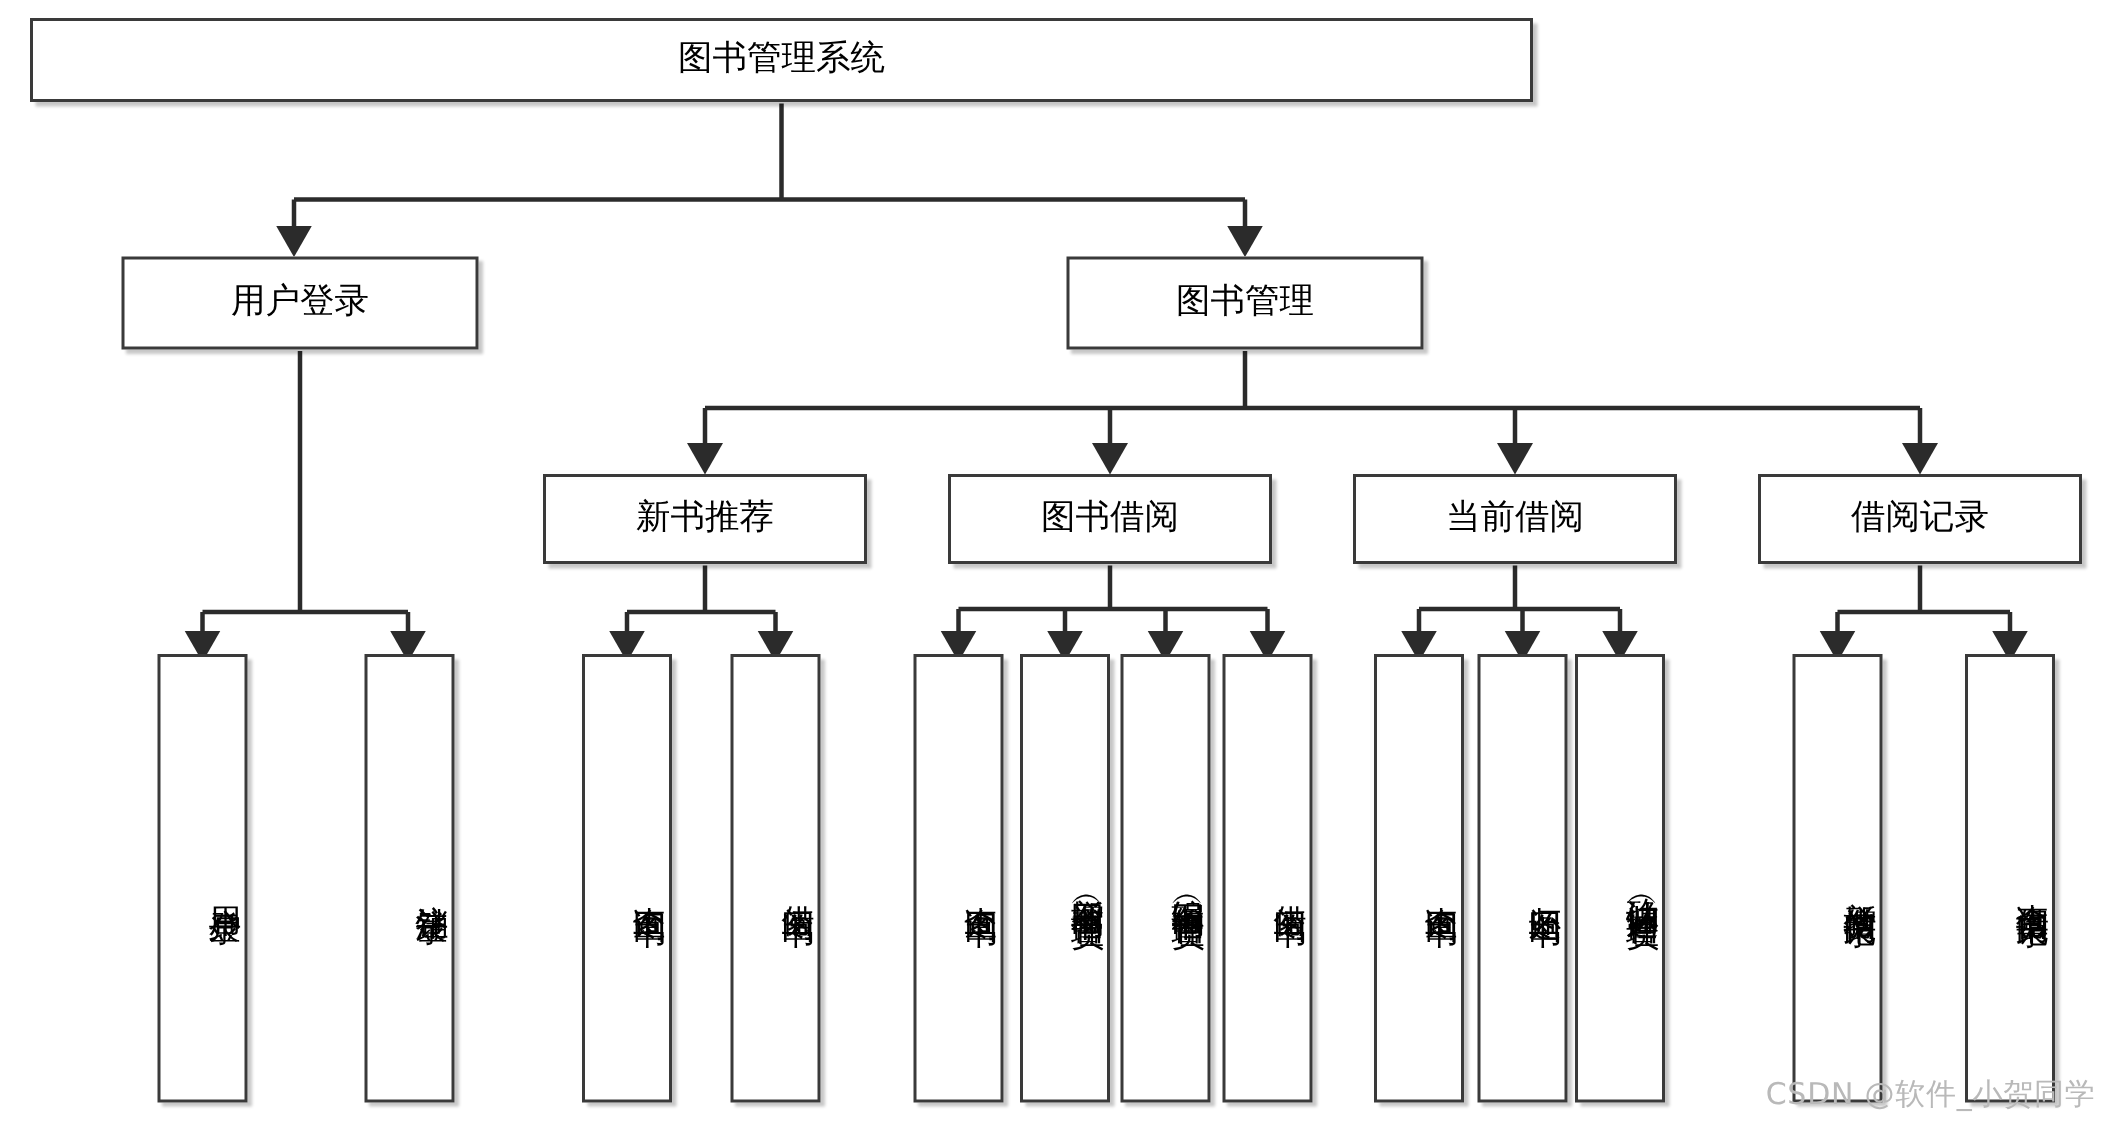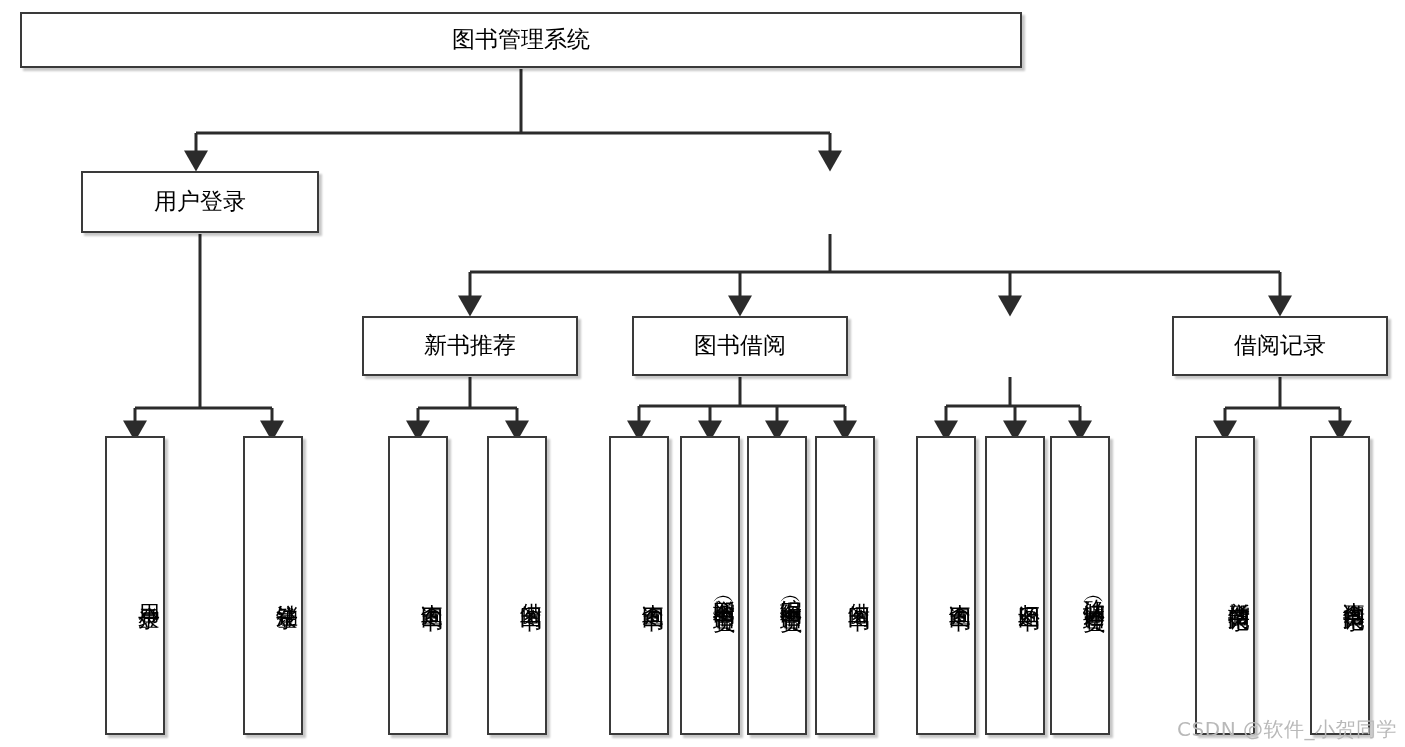--- a/index.html
+++ b/index.html
@@ -131,27 +131,33 @@
     </g>
   </svg>
 
   <div class="node root" style="left:20px; top:12px; width:1002px; height:56px;">
     <span class="lbl">图书管理系统</span>
   </div>
 
   <div class="node h" style="left:81px; top:171px; width:238px; height:62px;">
     <span class="lbl">用户登录</span>
   </div>
+  <div class="node h" style="left:711px; top:171px; width:238px; height:62px;">
+    <span class="lbl">图书管理</span>
+  </div>
 
   <div class="node h" style="left:632px; top:316px; width:216px; height:60px;">
     <span class="lbl">图书借阅</span>
   </div>
   <div class="node h" style="left:362px; top:316px; width:216px; height:60px;">
     <span class="lbl">新书推荐</span>
   </div>
+  <div class="node h" style="left:902px; top:316px; width:216px; height:60px;">
+    <span class="lbl">当前借阅</span>
+  </div>
   <div class="node h" style="left:1172px; top:316px; width:216px; height:60px;">
     <span class="lbl">借阅记录</span>
   </div>
 
   <div class="node leaf" style="left:105px; top:436px; width:60px; height:299px;">
     <span class="lbl">用户登录</span>
   </div>
   <div class="node leaf" style="left:243px; top:436px; width:60px; height:299px;">
     <span class="lbl">注销登录</span>
   </div>

